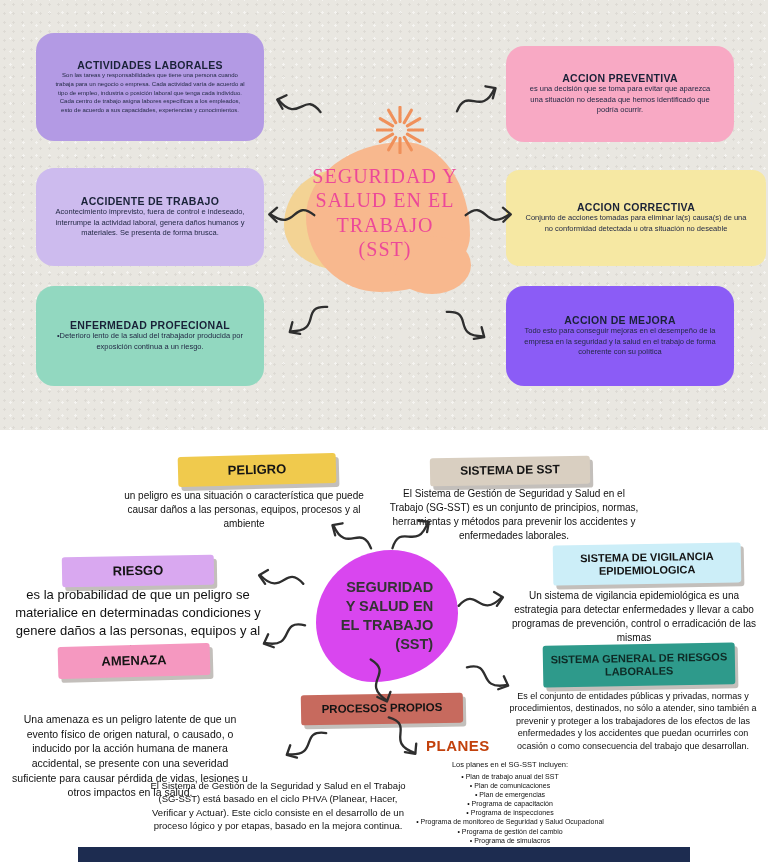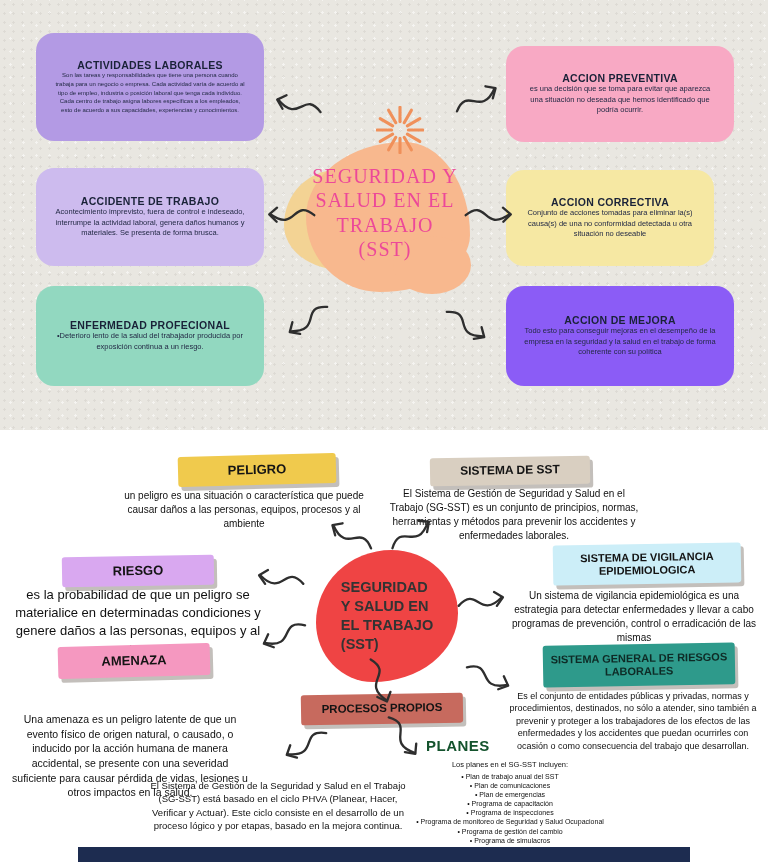--- a/index.html
+++ b/index.html
@@ -19,21 +19,21 @@
     text-align:center; padding:8px 18px; }
   .tbox-title { font-weight:bold; font-size:10.5px; color:#1a2238; letter-spacing:.3px; }
   .tbox-body { font-size:7.5px; color:#232a45; line-height:1.45; }
   .pre { white-space:pre-line; }
 
   .b-actividades { left:36px;  top:33px;  width:228px; height:108px; background:#b39ae4; }
   .b-actividades .tbox-body { font-size:6px; }
   .b-accidente   { left:36px;  top:168px; width:228px; height:98px;  background:#cdbbee; }
   .b-enfermedad  { left:36px;  top:286px; width:228px; height:100px; background:#92d8c0; }
   .b-preventiva  { left:506px; top:46px;  width:228px; height:96px;  background:#f8a9c4; }
-  .b-correctiva  { left:506px; top:170px; width:208px; height:96px;  background:#f6e8a3; }
+  .b-correctiva  { left:506px; top:170px; width:260px; height:96px;  background:#f6e8a3;border-radius:13px; }
   .b-mejora      { left:506px; top:286px; width:228px; height:100px; background:#8b5cf6; }
 
   .blob-y  { position:absolute; left:284px; top:170px; width:106px; height:100px; background:#f3d394;
              border-radius:50% 50% 45% 55% / 55% 45% 55% 45%; }
   .blob-p1 { position:absolute; left:306px; top:142px; width:164px; height:150px; background:#f8b88e;
              border-radius:60% 40% 55% 45% / 50% 62% 38% 50%; }
   .blob-p2 { position:absolute; left:393px; top:236px; width:78px; height:58px; background:#f8b88e; border-radius:50%; }
   .top-title { position:absolute; left:260px; top:164px; width:250px; text-align:center;
     font-family:"Liberation Serif","DejaVu Serif",serif; font-size:20px; line-height:1.22;
     color:#ec4899; letter-spacing:1px; font-weight:500; }
@@ -56,25 +56,25 @@
 
   .desc { position:absolute; text-align:center; color:#101010; line-height:1.4; }
   .d-peligro    { left:118px; top:489px; width:252px; font-size:10px; }
   .d-sst        { left:388px; top:487px; width:252px; font-size:10px; }
   .d-riesgo     { left:14px;  top:586px; width:248px; font-size:13px; }
   .d-vigilancia { left:508px; top:589px; width:252px; font-size:10px; }
   .d-amenaza    { left:10px;  top:686px; width:240px; font-size:10.5px;margin-top:26px; }
   .d-teal       { left:502px; top:690px; width:262px; font-size:9px; line-height:1.38; }
   .d-phva       { left:150px; top:779px; width:256px; font-size:9.5px; }
 
-  .blob-center { position:absolute; left:316px; top:550px; width:142px; height:132px; background:#ef4444;
+  .blob-center { position:absolute; left:316px; top:550px; width:142px; height:132px; background:#d946ef;
     border-radius:53% 47% 60% 40% / 55% 48% 52% 45%; display:flex; align-items:center; justify-content:center;
-    text-align:left; font-weight:bold; font-size:14.5px; line-height:1.3; color:#333333; }
-
-  .planes-title { position:absolute; left:426px; top:737px; font-size:15px; font-weight:bold; color:#14532d; letter-spacing:.5px; }
+    text-align:right; font-weight:bold; font-size:14.5px; line-height:1.3; color:#333333; }
+
+  .planes-title { position:absolute; left:426px; top:737px; font-size:15px; font-weight:bold; color:#c2410c; letter-spacing:.5px; }
   .planes-intro { position:absolute; left:398px; top:760px; width:224px; font-size:7.5px; text-align:center; color:#111; }
   .planes-list  { list-style:none; position:absolute; left:398px; top:772px; width:224px; }
   .planes-list li { font-size:7px; line-height:1.3; text-align:center; color:#111; }
   .planes-list li::before { content:"• "; }
 
   .footer-bar { position:absolute; left:78px; top:847px; width:612px; height:15px; background:#1d2c50; }
 </style>
 </head>
 <body>
 

